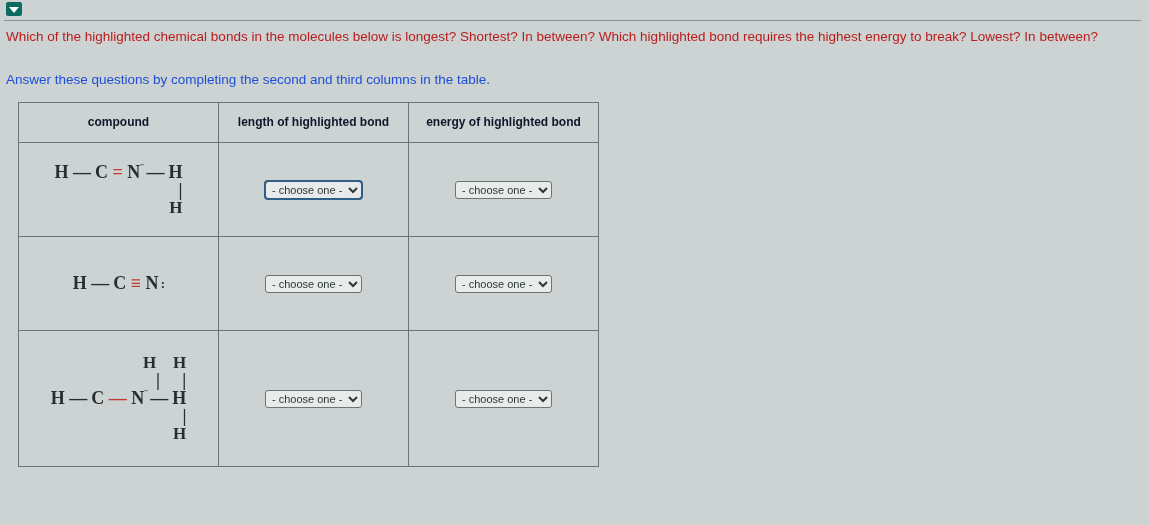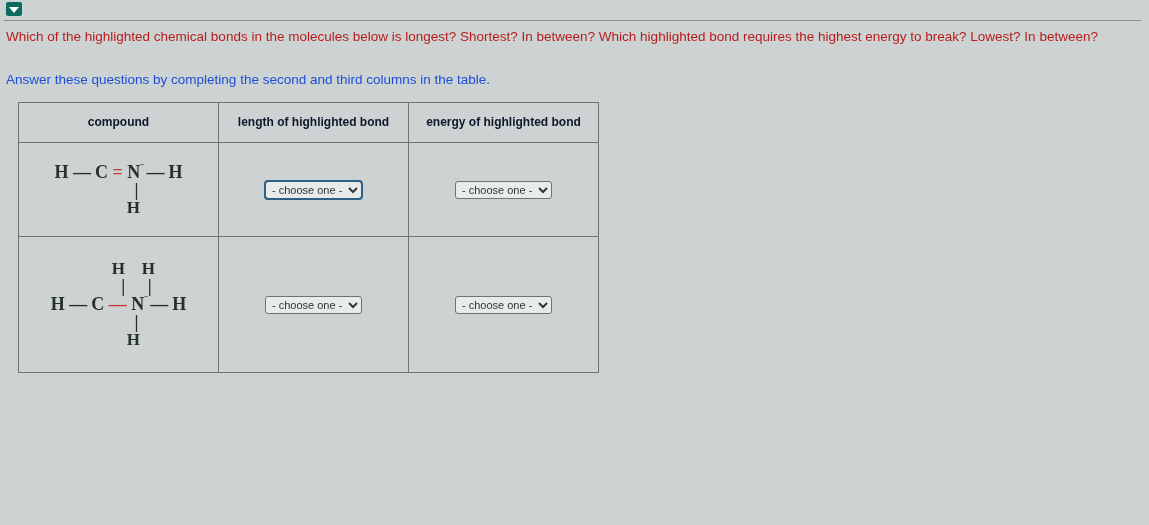--- a/index.html
+++ b/index.html
@@ -92,21 +92,21 @@
       color: #2d3836;
       cursor: pointer;
     }
     select.choice.focused { outline: 2px solid #2f5e87; outline-offset: -1px; }
     .molecule {
       font-family: "Times New Roman", Times, serif;
       font-size: 18px;
       font-weight: bold;
       color: #25302e;
       display: inline-block;
-      text-align: center;
+      text-align: right;
       line-height: 1;
     }
     .molecule .row { white-space: pre; }
     .bond { letter-spacing: -0.5px; }
     .hl { color: #c03934; font-weight: bold; }
     .dots { font-size: 11px; position: relative; top: -0.6em; letter-spacing: -2px; }
     .lone-right { font-size: 13px; position: relative; top: -0.05em; letter-spacing: -1px; }
     .sub-h { font-size: 17px; }
   </style>
 </head>
@@ -147,20 +147,37 @@
         <select class="choice focused">
           <option>- choose one -</option>
         </select>
       </td>
       <td>
         <select class="choice">
           <option>- choose one -</option>
         </select>
       </td>
     </tr>
+    <tr class="row-body">
+      <td>
+        <div class="molecule" aria-label="H-C≡N, C≡N triple bond highlighted">
+          <div class="row">H <span class="bond">—</span> C <span class="hl">≡</span> N<span class="lone-right"> :</span></div>
+        </div>
+      </td>
+      <td>
+        <select class="choice">
+          <option>- choose one -</option>
+        </select>
+      </td>
+      <td>
+        <select class="choice">
+          <option>- choose one -</option>
+        </select>
+      </td>
+    </tr>
     <tr class="row-tall">
       <td>
         <div class="molecule" aria-label="H-C(-N)-H with H above/below, C-N single bond highlighted">
           <div class="row sub-h">       H    H</div>
           <div class="row">        |     |</div>
           <div class="row">H <span class="bond">—</span> C <span class="hl">—</span> N<span class="dots">¨</span> <span class="bond">—</span> H</div>
           <div class="row">        |</div>
           <div class="row sub-h">       H</div>
         </div>
       </td>

